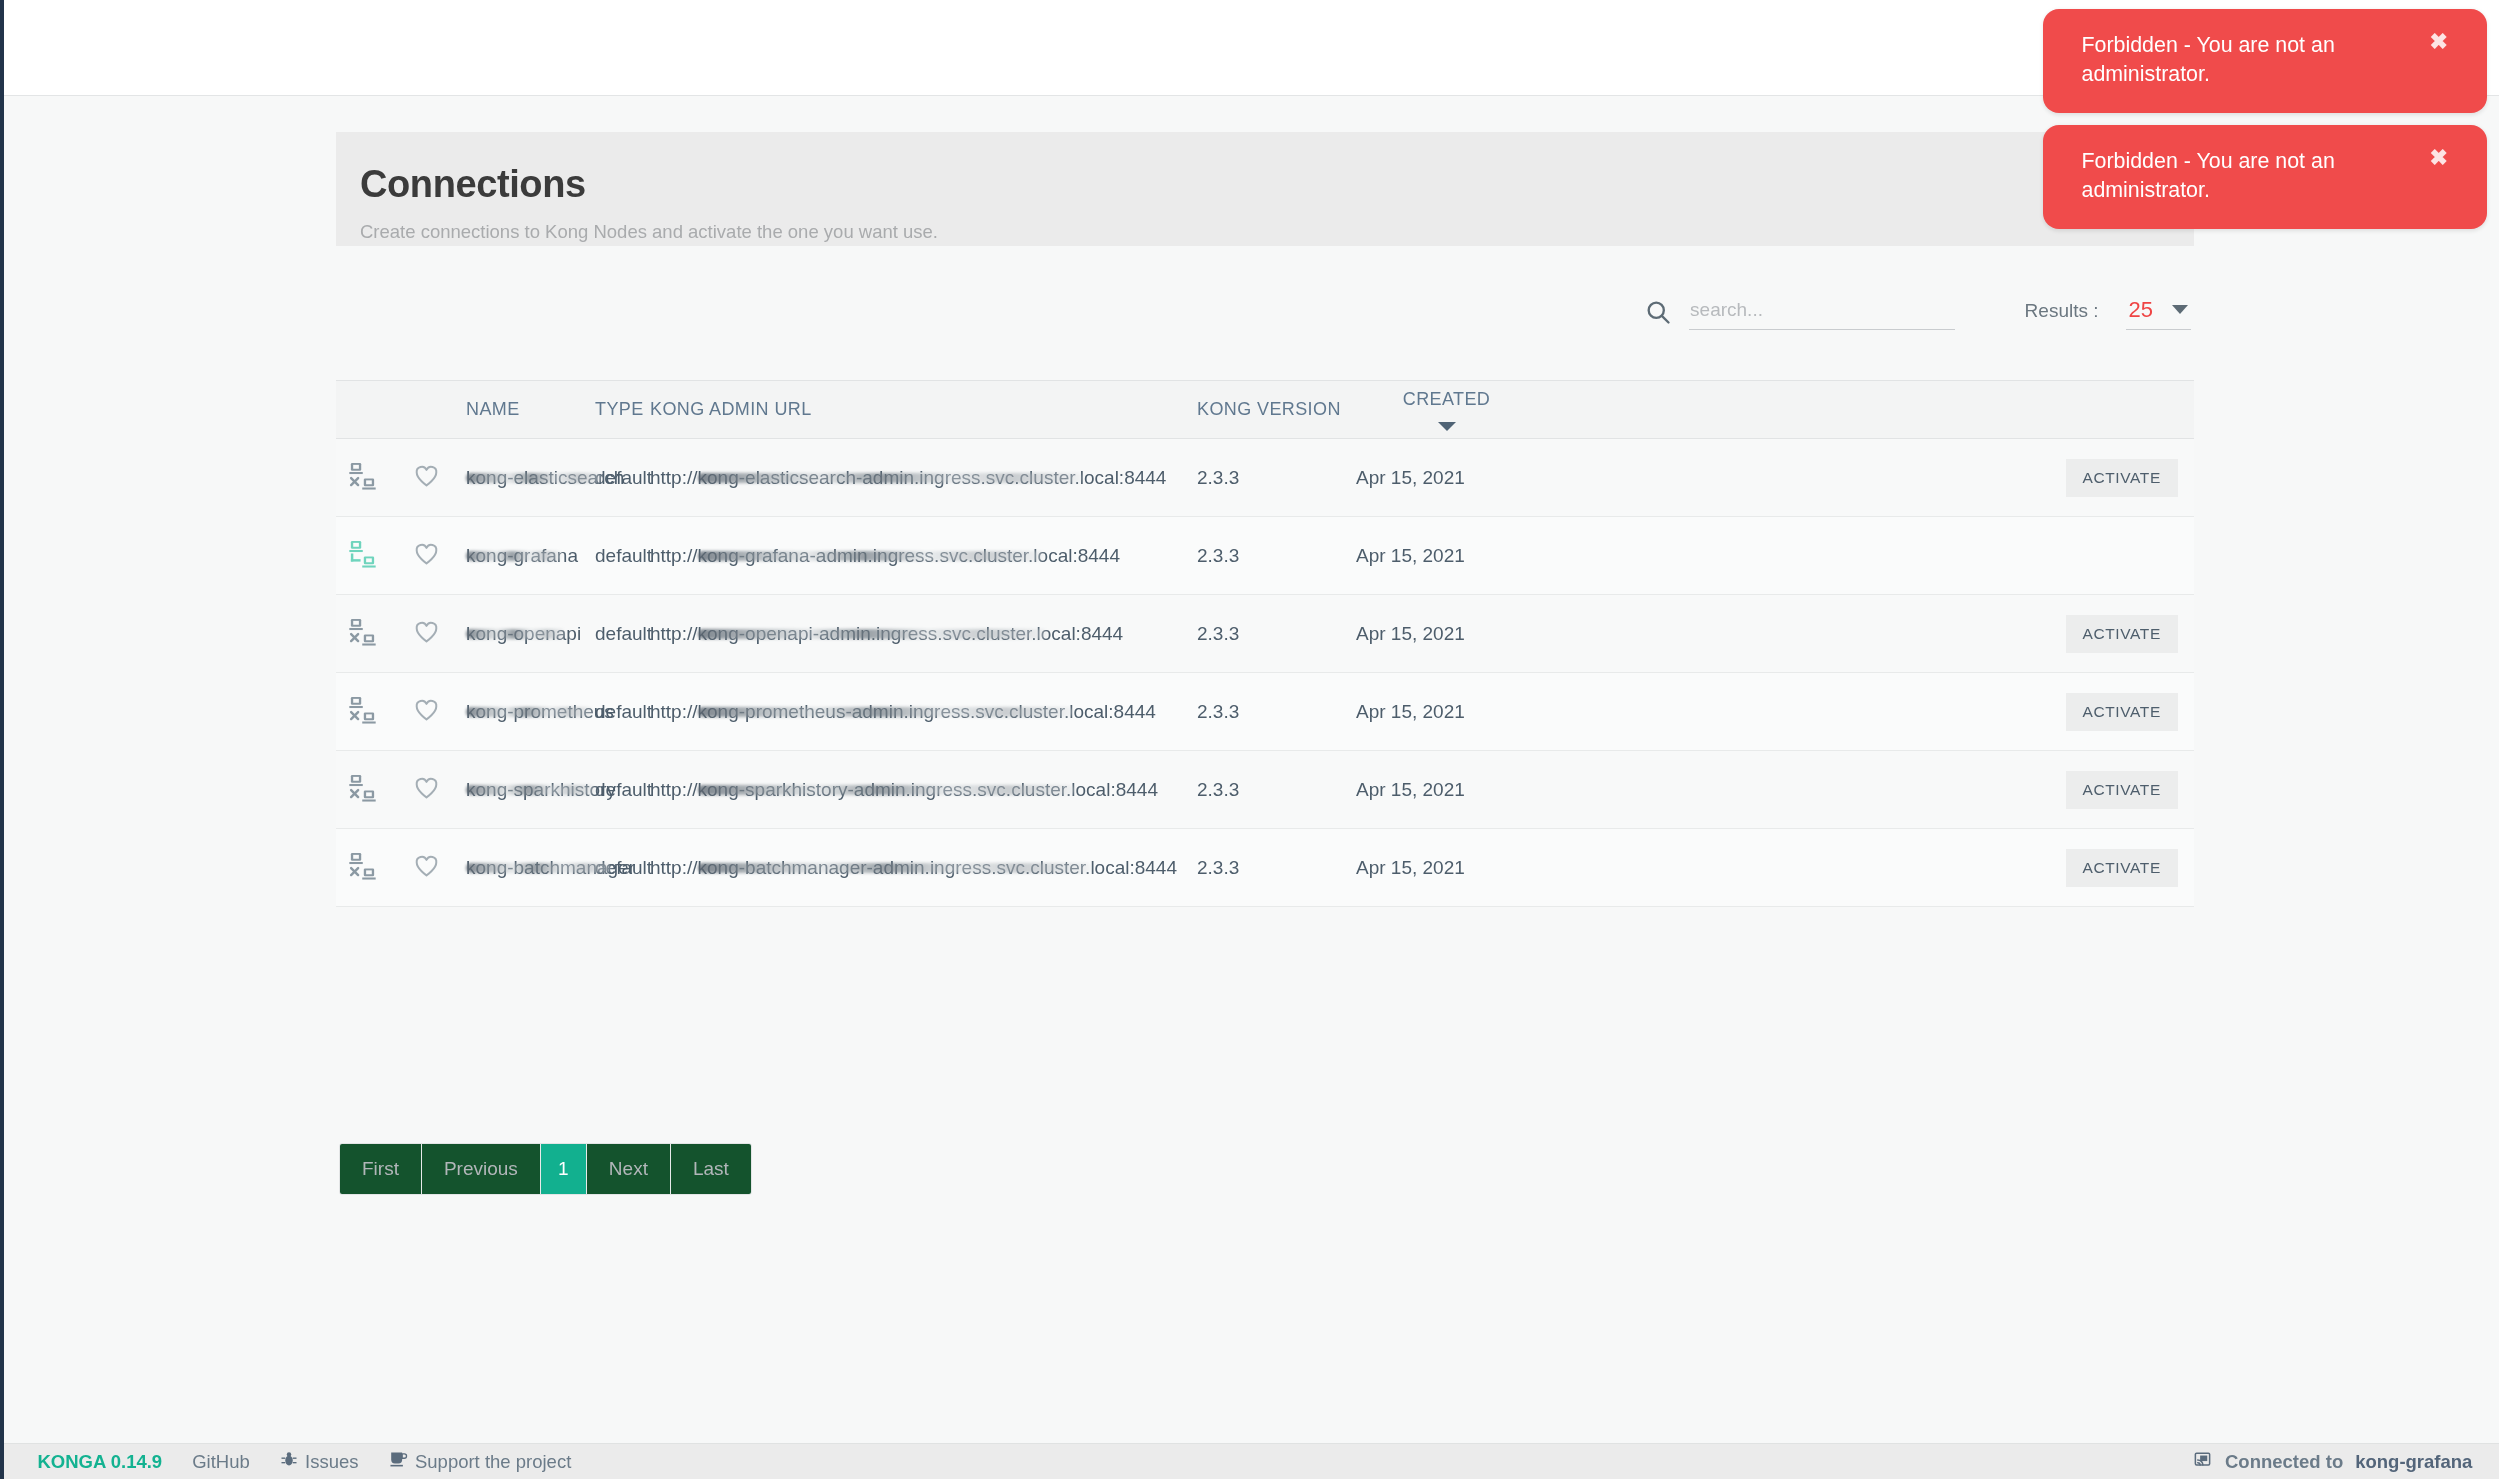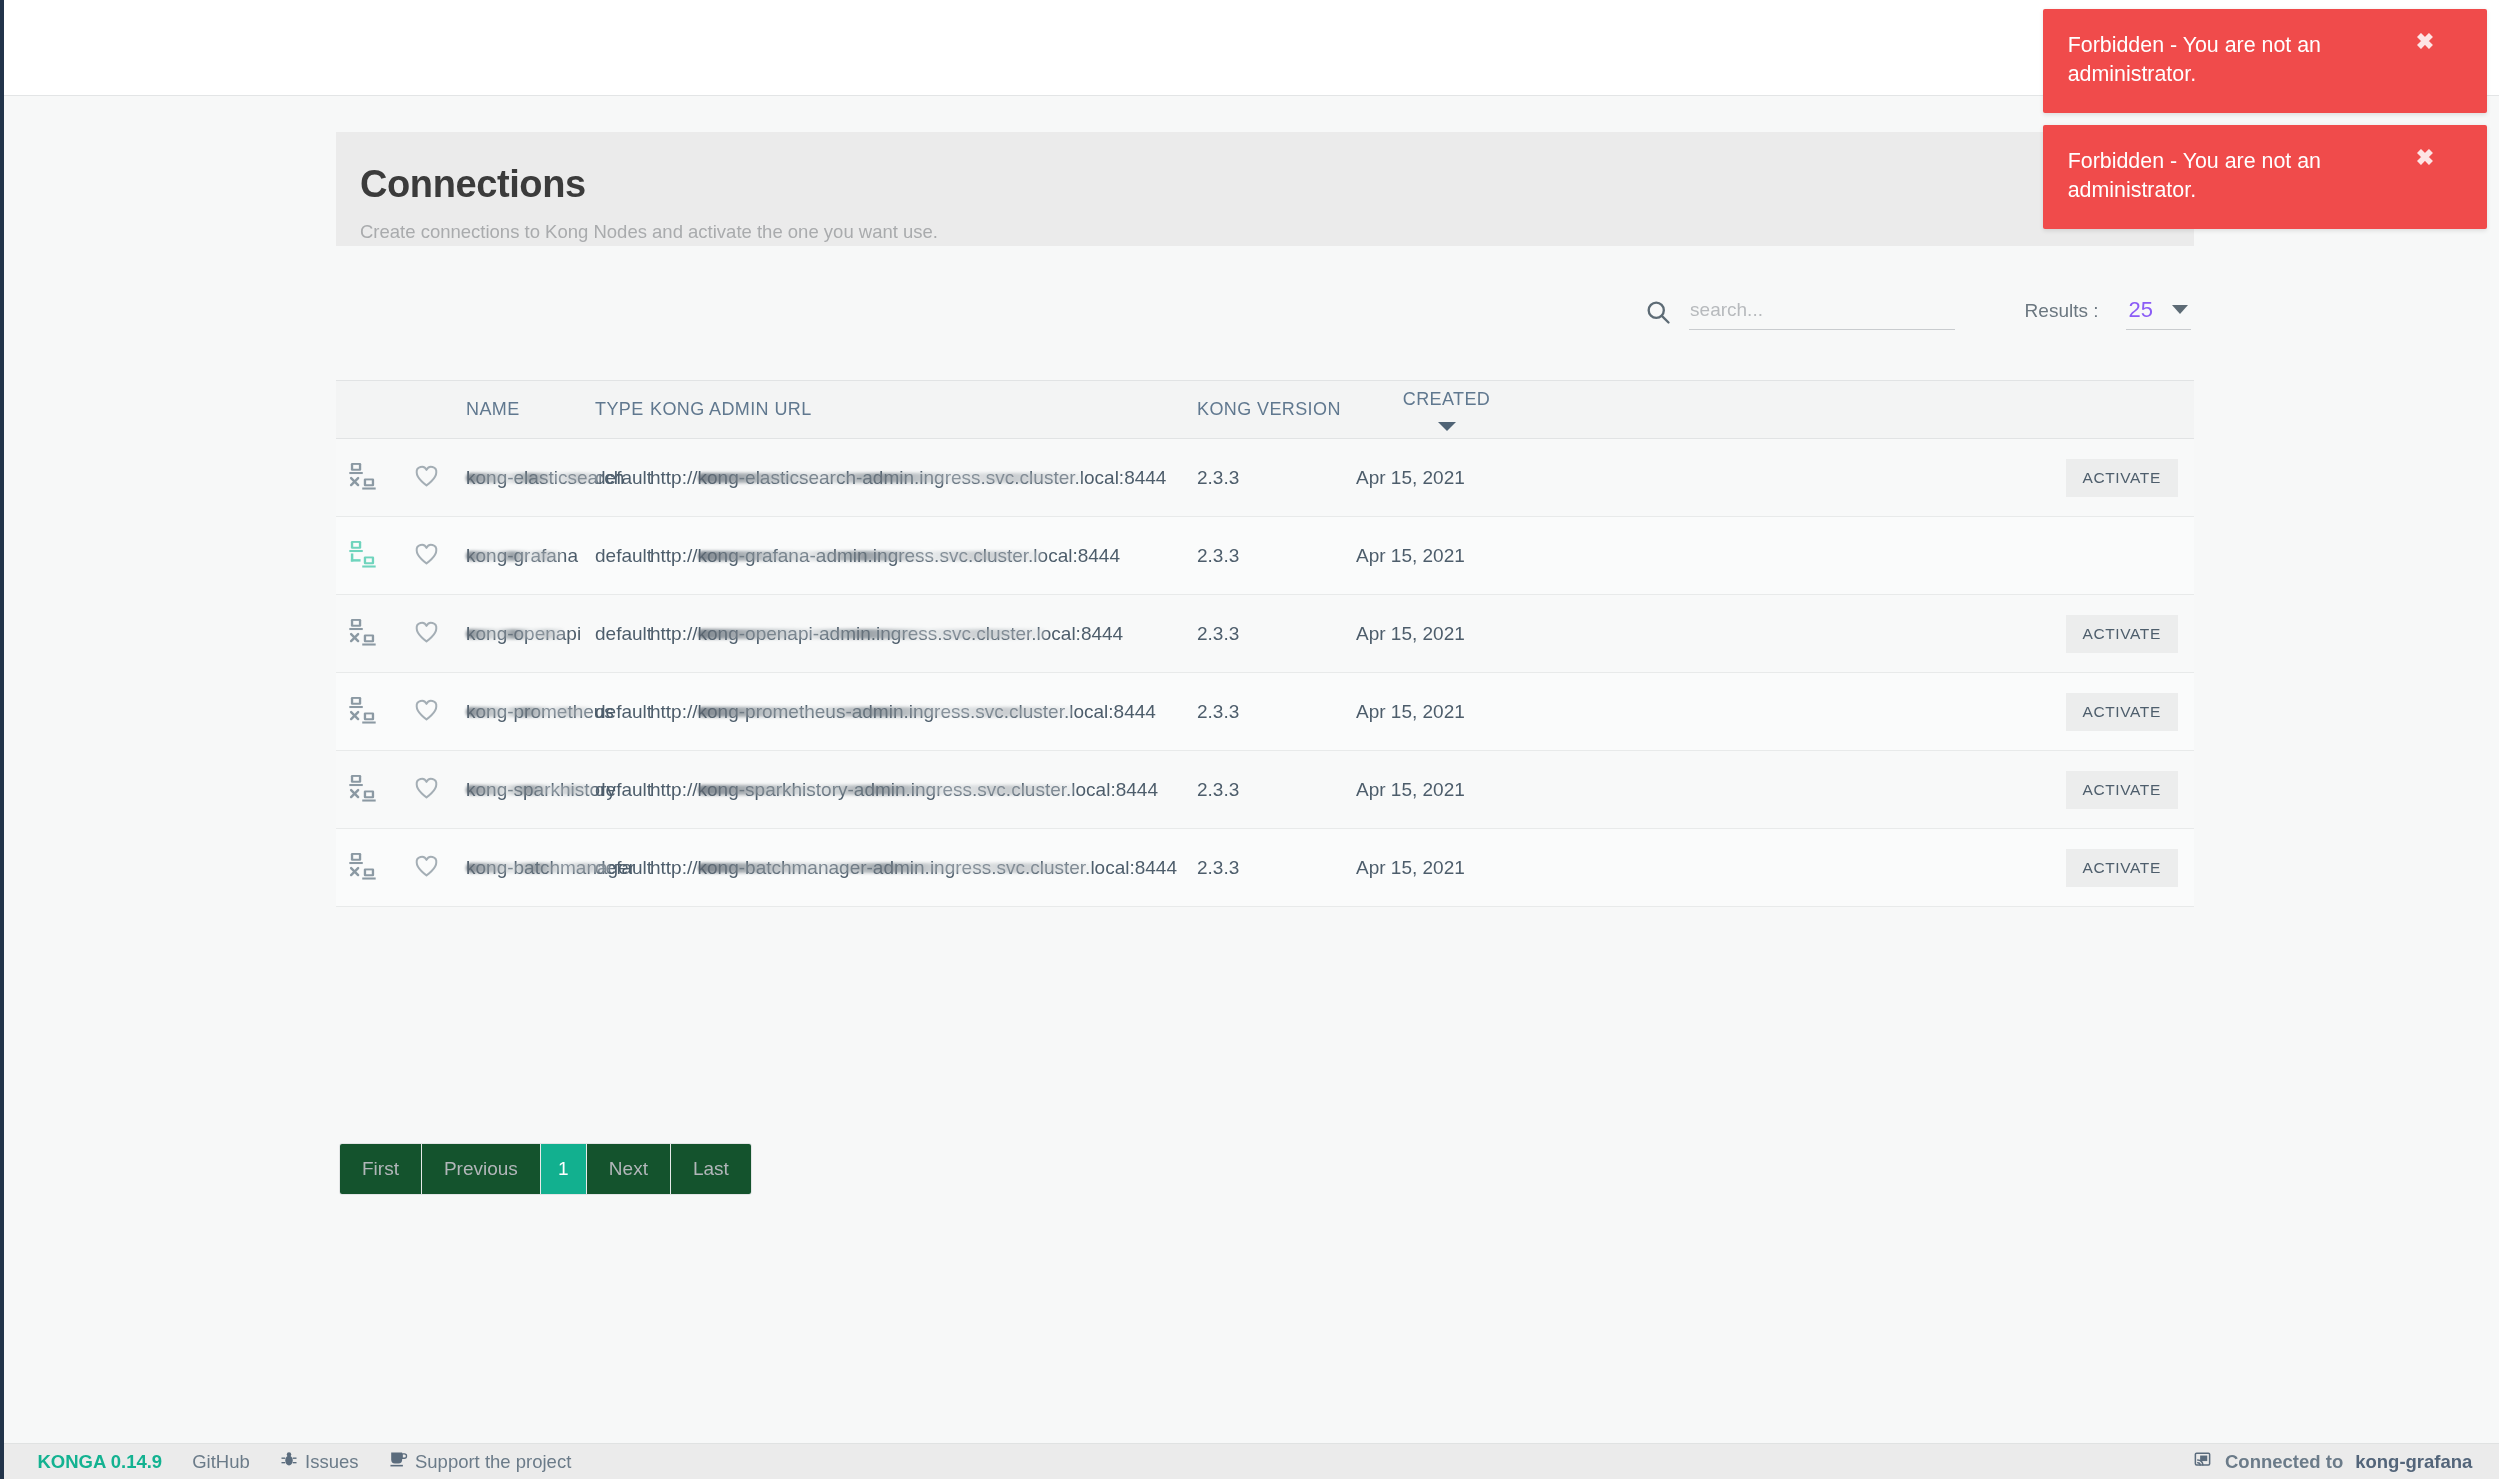--- a/index.html
+++ b/index.html
@@ -58,21 +58,21 @@
     width: 266px; border: none; border-bottom: 1.5px solid #c9cccf;
     background: transparent; outline: none; padding: 4.4px 1.5px 7.4px 1.5px;
     font-family: "Liberation Sans", sans-serif; font-size: 19px; color: #4a5662;
   }
   .search-input::placeholder { color: #b7babd; }
   .results-label { font-size: 19px; color: #6b7780; margin-left: 62px; margin-bottom: 7.4px; }
   .results-select-wrap {
     margin-left: 19px; display: flex; align-items: center; gap: 19px;
     border-bottom: 1.5px solid #c9cccf; padding: 0 3px 6px 3px;
   }
-  .results-value { font-size: 22px; color: #8b5cf6; }
+  .results-value { font-size: 22px; color: #ef4444; }
   .caret { width: 0; height: 0; border-left: 8.1px solid transparent;
            border-right: 8.1px solid transparent; border-top: 9px solid #5d6b75; }
 
   
   .table {
     position: absolute; left: 322px; top: 283px; width: 1858px;
     border-top: 0.7px solid #e1e3e4;
   }
   .thead {
     height: 58px; background: #f3f4f4; border-bottom: 0.7px solid #e1e3e4;
@@ -152,23 +152,23 @@
   }
   .footer-left { display: flex; align-items: center; gap: 30px; }
   .footer-link { font-size: 18.5px; color: #6b7b89; text-decoration: none; display:flex; align-items:center; gap:7.4px; }
   .brand { font-size: 18.5px; color: #13b291; font-weight: bold; }
   .footer-right { display: flex; align-items: center; gap: 12px; font-size: 18.5px; color: #6b7b89; font-weight: bold; }
   .footer-right b { color: #53657a; }
 
   
   .toasts { position: absolute; right: 13.3px; top: 9px; width: 444px; z-index: 50; }
   .toast {
-    background: #f04b4b; color: #ffffff; border-radius: 2px;
+    background: #f04b4b; color: #ffffff; border-radius: 16px;
     padding: 22px 25px 24px 25px; margin-bottom: 12px;
-    display: flex; justify-content: flex-start; align-items: flex-start;
+    display: flex; justify-content: center; align-items: flex-start;
     box-shadow: 0 1.5px 4.4px rgba(0,0,0,.10);
   }
   .toast-msg { font-size: 21.4px; line-height: 1.35; max-width: 348px; }
   .toast-close {
     background: none; border: none; color: rgba(255,255,255,.85);
     font-size: 22px; font-weight: bold; cursor: pointer; line-height: 1;
     font-family: "Liberation Sans", sans-serif;
   }
 </style>
 </head>

